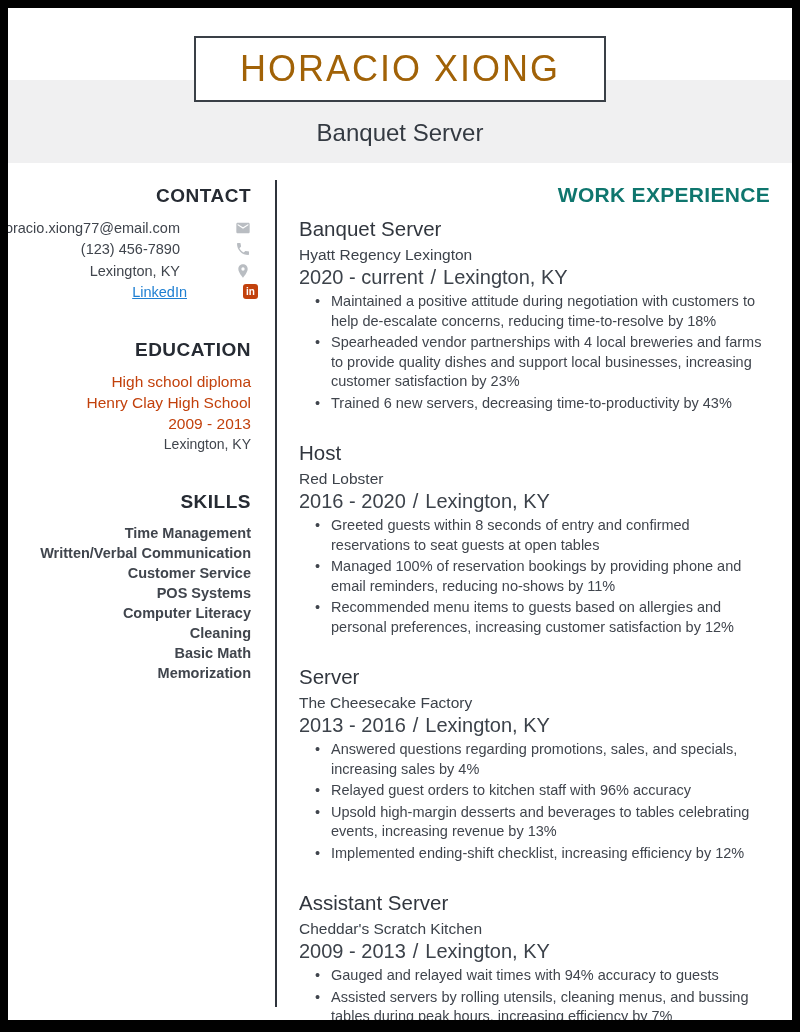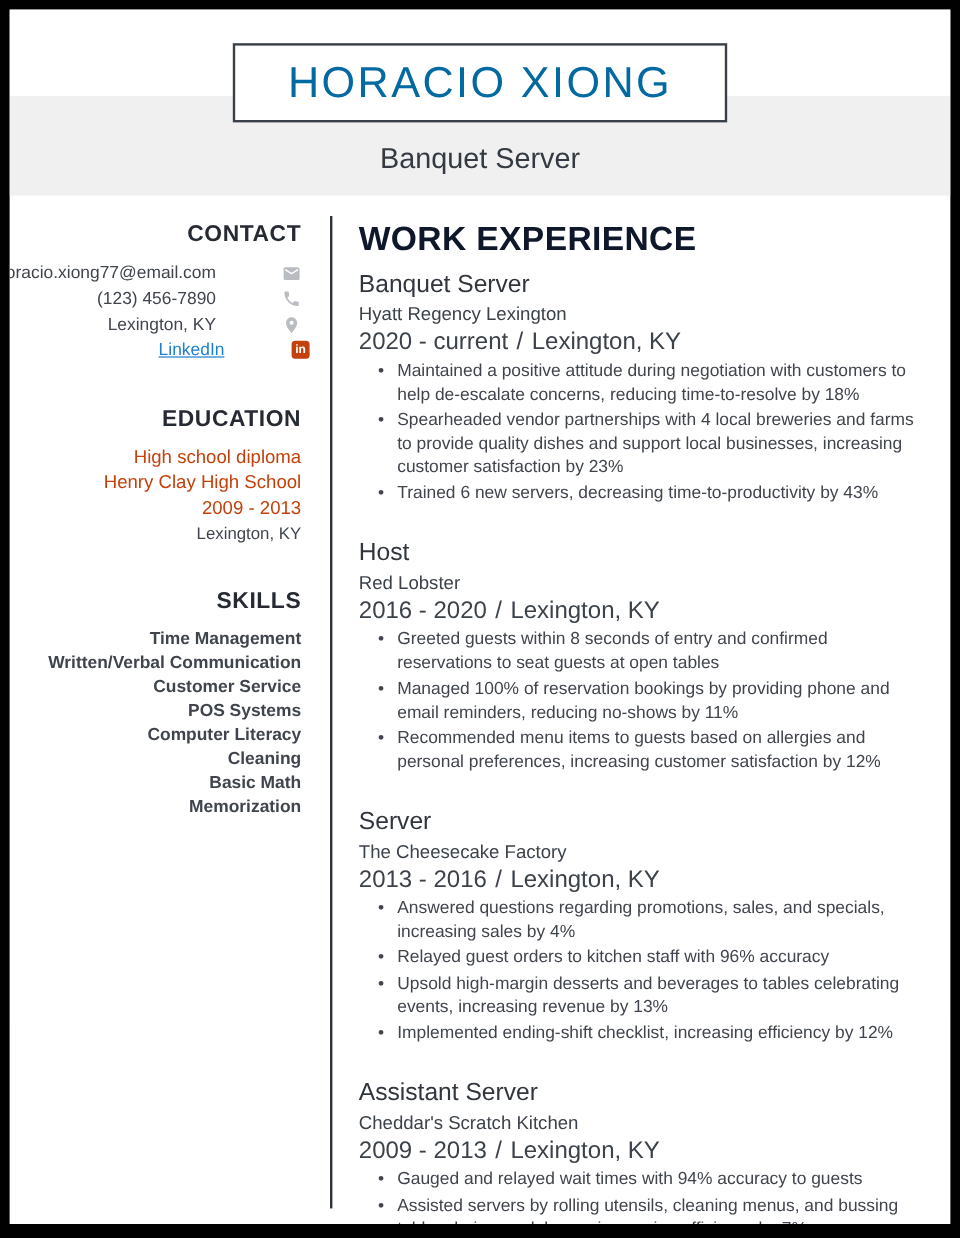--- a/index.html
+++ b/index.html
@@ -19,21 +19,21 @@
   .header-white { height:72px; background:#ffffff; }
   .header-gray  { height:83px; background:#f0f0f1; }
   .name-box {
     position:absolute; top:28px; left:50%; transform:translateX(-50%);
     width:412px; height:66px; background:#ffffff;
     border:2.5px solid #3a4047;
     display:flex; align-items:center; justify-content:center;
   }
   .name-box h1 {
     font-size:36px; font-weight:400; letter-spacing:2px;
-    color:#0369a1; white-space:nowrap;
+    color:#a16207; white-space:nowrap;
   }
   .subtitle {
     position:absolute; top:111px; left:0; width:100%;
     text-align:center; font-size:24px; font-weight:400; color:#343a42;
   }
 
   
   .columns { display:flex; height:857px; }
   .divider { width:2px; background:#2f343c; margin-top:17px; margin-bottom:13px; flex:0 0 auto; }
 
@@ -58,21 +58,21 @@
     display:flex; align-items:center; justify-content:center;
     margin-left:8px;
   }
   .edu-line  { font-size:15.5px; line-height:21px; color:#c2410c; }
   .edu-loc   { font-size:14px;   line-height:21px; color:#40454d; }
   .skill-item{ font-size:14.5px; line-height:20px; color:#40454d;font-weight:bold; }
 
   
   .main { flex:1 1 auto; padding:20px 22px 0 22px; }
   .main-heading {
-    font-size:28px; font-weight:800; color:#0f172a; letter-spacing:0.3px;
+    font-size:21px; font-weight:800; color:#0f766e; letter-spacing:0.3px;text-align:right;
   }
   .job { margin-top:8px; }
   .job + .job { margin-top:26px; }
   .job-title   { font-size:20.5px; font-weight:400; color:#31363e; line-height:27px; }
   .job-company { font-size:15.5px; color:#3c424a; line-height:20px; margin-top:3px; }
   .job-dateline{ font-size:20px; color:#3c424a; line-height:20px; margin-top:2px; }
   .job-dateline .sep { margin:0 7px; }
   .bullets { list-style:none; margin-top:5px; }
   .bullets li {
     position:relative; padding-left:32px;

